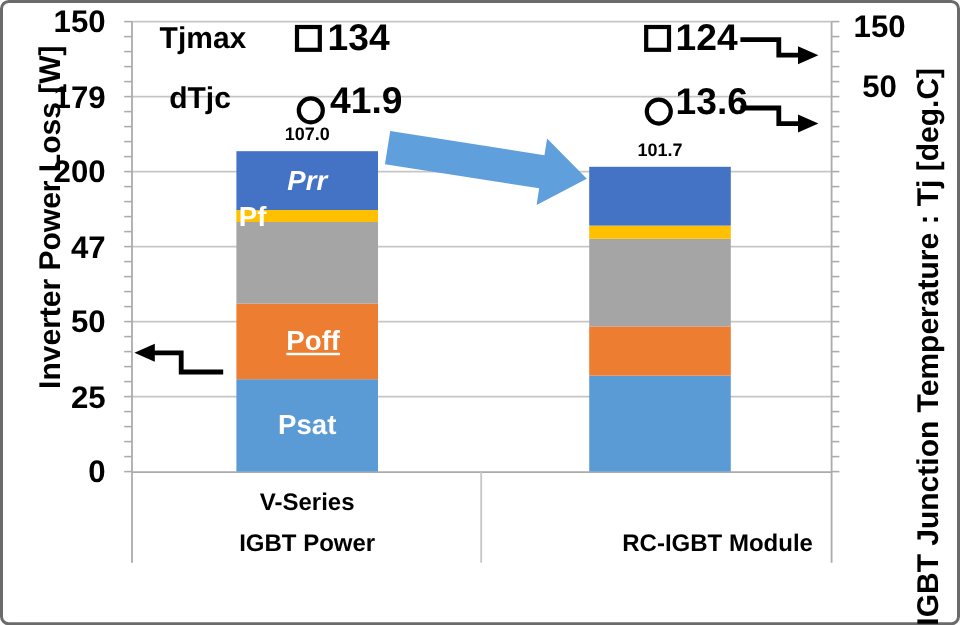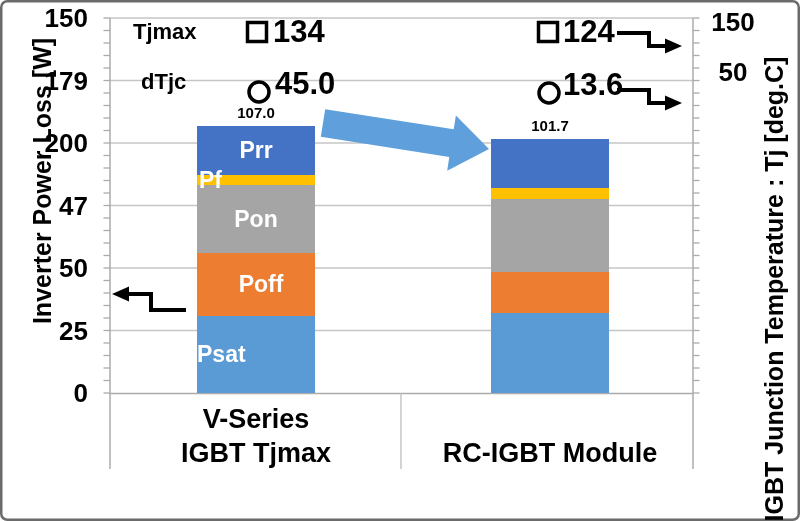--- a/index.html
+++ b/index.html
@@ -11,24 +11,24 @@
   .stage svg{position:absolute;left:0;top:0;}
   .layer{position:absolute;left:0;top:0;width:800px;height:521px;}
   #bars-layer{z-index:2;}
   #text-layer{z-index:3;}
   #svg-layer{z-index:1;}
   .lbl{position:absolute;white-space:nowrap;line-height:26px;}
   .tick-lbl{font-size:26px;text-align:right;width:58px;}
   .rtick-lbl{font-size:26px;text-align:center;width:56px;}
   .axis-title{font-size:25px;}
   .rot{transform:translate(-50%,-50%) rotate(-90deg);}
-  .legend-lbl{font-size:22px;}
+  .legend-lbl{font-size:25px;}
   .marker-val{font-size:31px;}
   .total-lbl{font-size:15px;text-align:center;width:160px;line-height:22px;}
-  .cat-lbl{font-size:27px;text-align:center;width:300px;}
+  .cat-lbl{font-size:20px;text-align:center;width:300px;}
   .seg-lbl{position:absolute;font-size:23px;color:#ffffff;line-height:24px;}
   .bar-seg{position:absolute;}
 </style>
 </head>
 <body>
 
 <div class="stage">
 
   <svg id="svg-layer" class="layer" width="800" height="521" viewBox="0 0 800 521">
 
@@ -153,36 +153,35 @@
     <div class="lbl axis-title rot" style="left:42px;top:181px;">Inverter Power Loss [W]</div>
     <div class="lbl axis-title rot" style="left:774px;top:289px;">IGBT Junction Temperature : Tj [deg.C]</div>
 
     <div class="lbl rtick-lbl" style="left:705px;top:9px;">150</div>
     <div class="lbl rtick-lbl" style="left:705px;top:59px;">50</div>
 
     <div class="lbl legend-lbl" style="left:133px;top:19px;">Tjmax</div>
     <div class="lbl legend-lbl" style="left:141px;top:69px;">dTjc</div>
 
     <div class="lbl marker-val" style="left:273px;top:19px;">134</div>
-    <div class="lbl marker-val" style="left:275px;top:71px;">45.0</div>
+    <div class="lbl marker-val" style="left:275px;top:71px;">41.9</div>
     <div class="lbl marker-val" style="left:563px;top:19px;">124</div>
     <div class="lbl marker-val" style="left:563px;top:72px;">13.6</div>
 
     <div class="lbl total-lbl" style="left:176px;top:102px;">107.0</div>
     <div class="lbl total-lbl" style="left:470px;top:115px;">101.7</div>
 
     <div class="lbl cat-lbl" style="left:106px;top:406px;">V-Series</div>
-    <div class="lbl cat-lbl" style="left:106px;top:440px;">IGBT Tjmax</div>
-    <div class="lbl cat-lbl" style="left:400px;top:440px;">RC-IGBT Module</div>
+    <div class="lbl cat-lbl" style="left:106px;top:440px;">IGBT Power</div>
+    <div class="lbl cat-lbl" style="left:400px;top:440px;padding-left:48px;">RC-IGBT Module</div>
   <div class="lbl tick-lbl" style="left: 30px; top: 380px;">0</div>
       <div class="lbl tick-lbl" style="left: 30px; top: 317.5px;">25</div>
       <div class="lbl tick-lbl" style="left: 30px; top: 255px;">50</div>
       <div class="lbl tick-lbl" style="left: 30px; top: 192.5px;">47</div>
       <div class="lbl tick-lbl" style="left: 30px; top: 130px;">200</div>
       <div class="lbl tick-lbl" style="left: 30px; top: 67.5px;">179</div>
       <div class="lbl tick-lbl" style="left: 30px; top: 5px;">150</div>
-      <div class="seg-lbl" style="top: 342.25px; left: 197px; width: 118px; ">Psat</div>
-      <div class="seg-lbl" style="top: 272.25px; left: 197px; width: 128px; text-align: center;">Poff</div>
-      <div class="seg-lbl" style="top: 207px; left: 197px; width: 118px; text-align: center;">Pon</div>
+      <div class="seg-lbl" style="top: 342.25px; left: 197px; width: 118px; text-align: center;">Psat</div>
+      <div class="seg-lbl" style="top: 272.25px; left: 197px; width: 128px; text-align: center; text-decoration: underline;">Poff</div>
       <div class="seg-lbl" style="top: 168px; left: 199px;">Pf</div>
-      <div class="seg-lbl" style="top: 138.25px; left: 197px; width: 118px; text-align: center;">Prr</div>
+      <div class="seg-lbl" style="top: 138.25px; left: 197px; width: 118px; text-align: center; font-style: italic;">Prr</div>
     </div>
 </div>
 
 </body></html>

